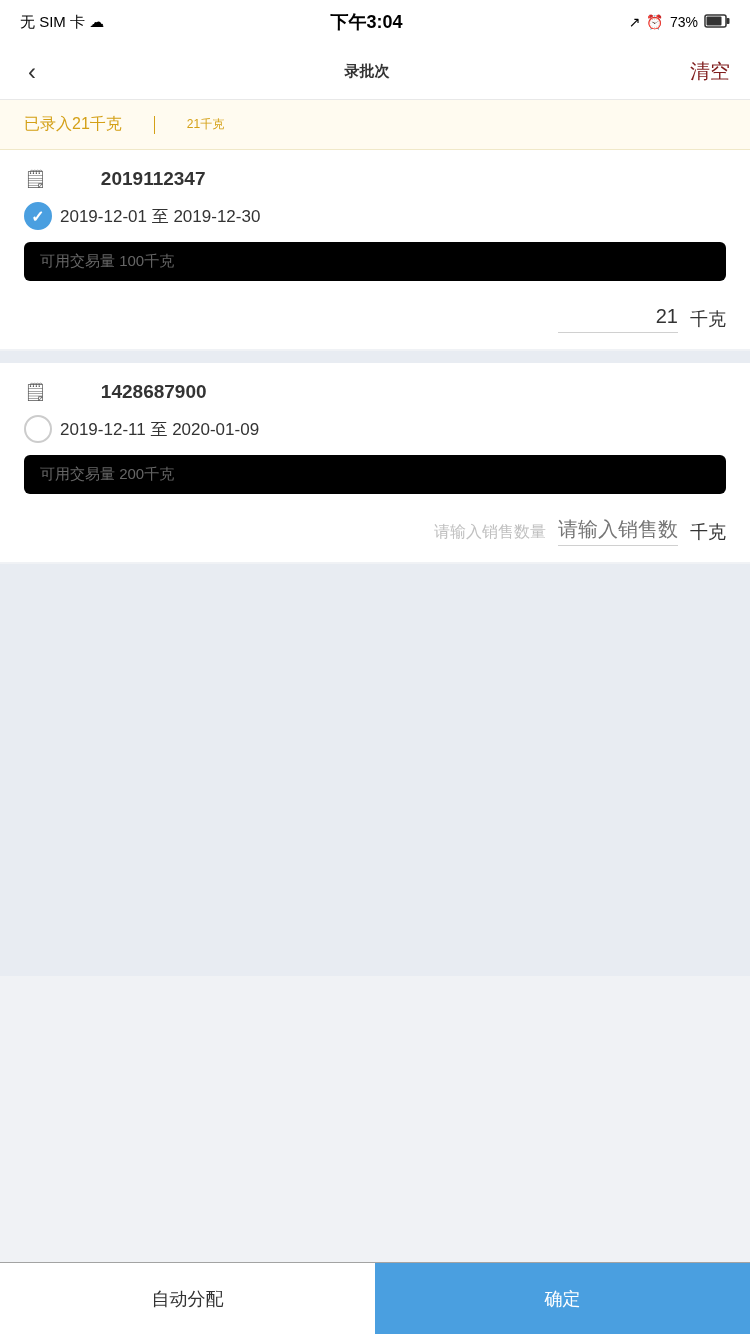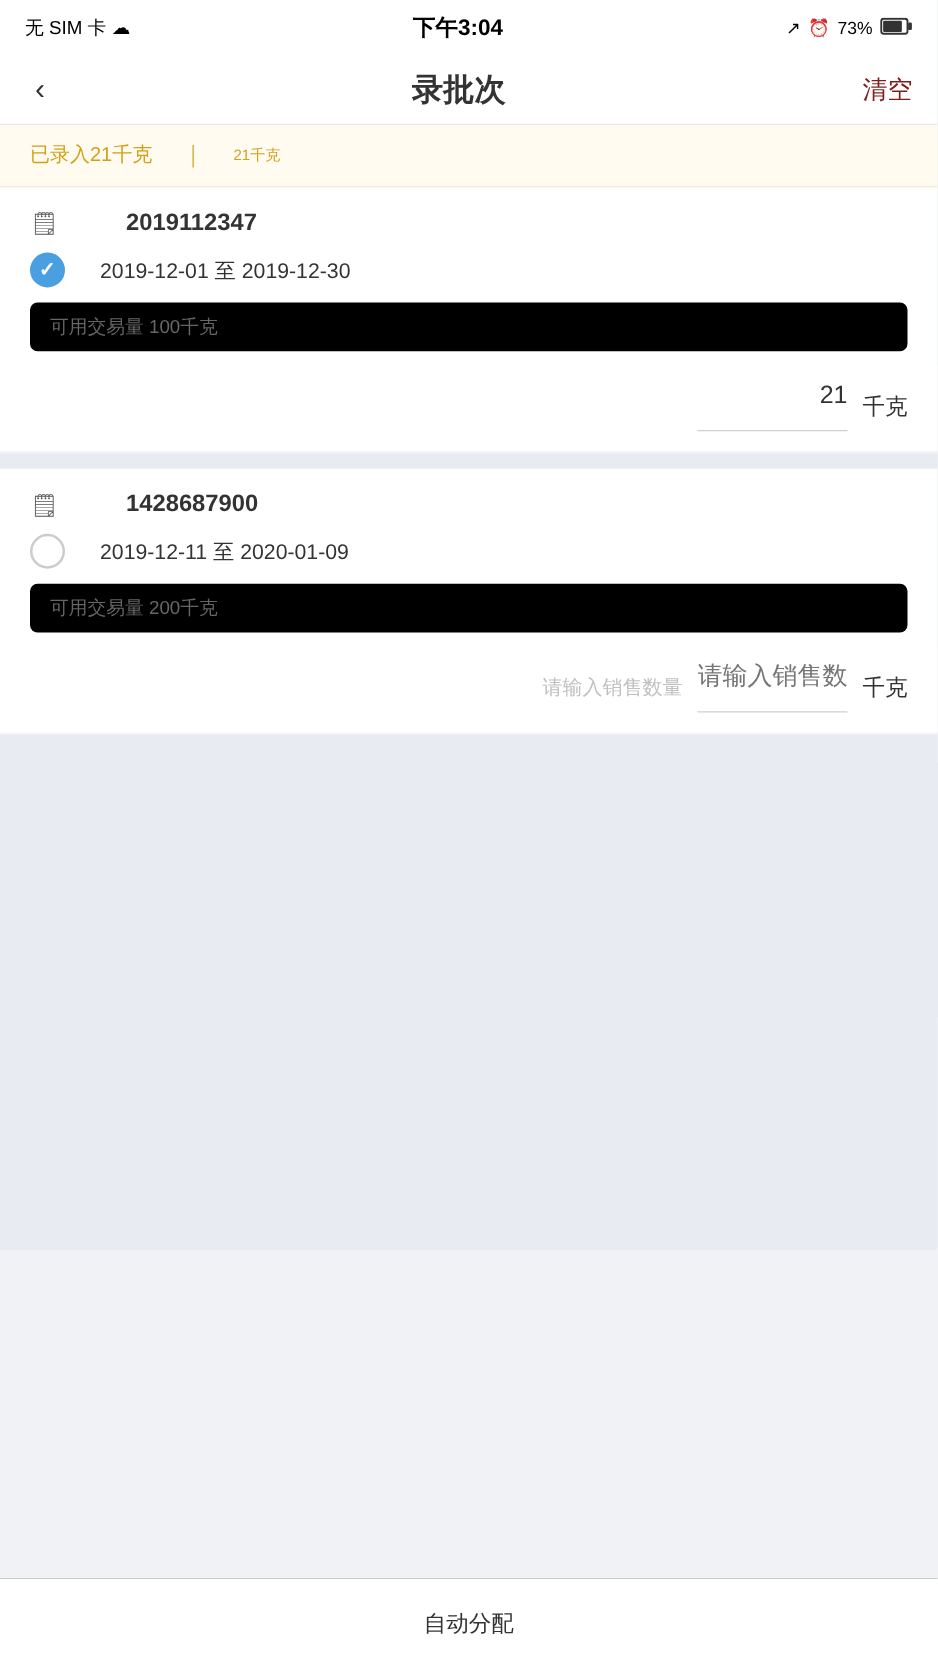--- a/index.html
+++ b/index.html
@@ -37,21 +37,21 @@
       padding: 0 20px;
       border-bottom: 1px solid #e8e8e8;
     }
     .nav-back {
       font-size: 24px;
       color: #333;
       cursor: pointer;
       padding: 8px;
     }
     .nav-title {
-      font-size: 25px;
+      font-size: 15px;
       font-weight: 600;
       color: #333;
     }
     .nav-action {
       font-size: 20px;
       color: #7f1d1d;
       cursor: pointer;
     }
 
     
@@ -95,21 +95,21 @@
     .batch-id {
       font-size: 19px;
       font-weight: 600;
       color: #333;
       margin-left: 44px;
     }
     .batch-date-row {
       display: flex;
       align-items: center;
       padding: 4px 24px 8px 24px;
-      gap: 28px;
+      gap: 8px;
     }
     .radio-circle {
       width: 28px;
       height: 28px;
       border-radius: 50%;
       border: 2px solid #ccc;
       background: #fff;
       flex-shrink: 0;
       display: flex;
       align-items: center;
@@ -147,21 +147,21 @@
       gap: 12px;
       background: #fff;
     }
     .quantity-input {
       border: none;
       border-bottom: 1px solid #d0d0d0;
       text-align: right;
       font-size: 20px;
       color: #333;
       width: 120px;
-      padding-bottom: 16px;
+      padding-bottom: 4px;
       background: transparent;
       outline: none;
     }
     .quantity-unit {
       font-size: 18px;
       color: #333;
     }
     .quantity-placeholder {
       font-size: 16px;
       color: #c0c0c0;
@@ -287,13 +287,14 @@
   </div>
 
   <div class="separator"></div>
 
   <div class="bottom-area"></div>
 
 </div>
 
 <div class="footer">
   <div class="footer-btn-auto">自动分配</div>
+  <div class="footer-btn-confirm">确定</div>
 </div>
 
 </body></html>

